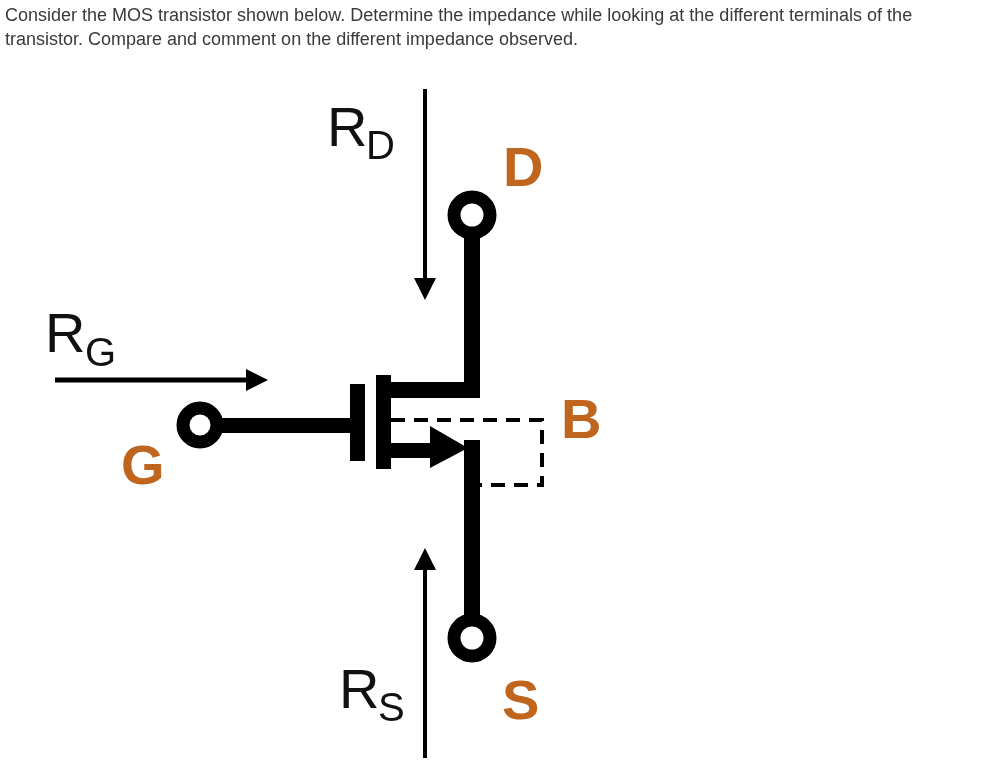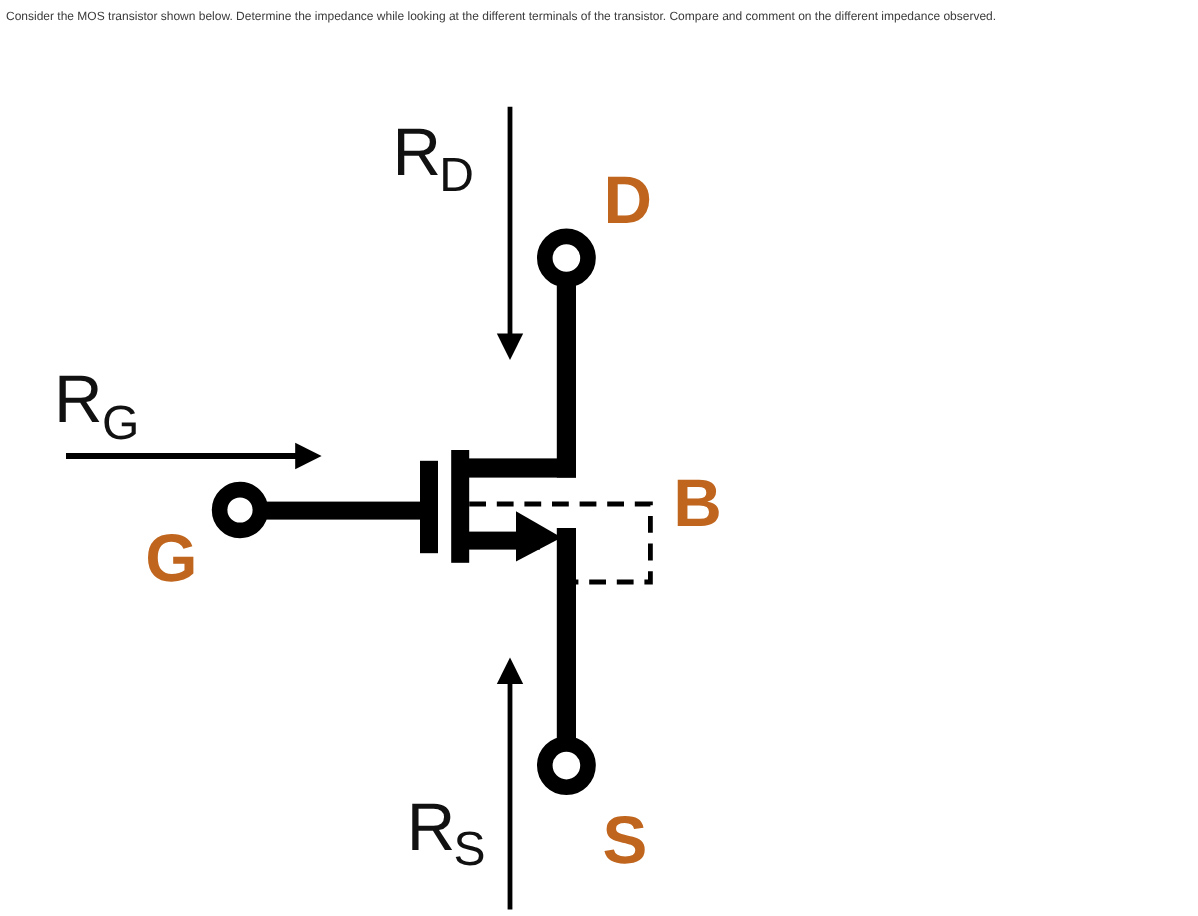--- a/index.html
+++ b/index.html
@@ -1,19 +1,19 @@
 <!DOCTYPE html>
 <html><head>
 <meta charset="utf-8">
 <style>
   html, body { margin: 0; padding: 0; background: #ffffff; }
   body { width: 998px; height: 763px; position: relative; overflow: hidden; }
   .question {
     position: absolute; left: 5px; top: 3px; width: 990px;
-    font-family: "Liberation Sans", sans-serif; font-size: 10px; line-height: 24px;
+    font-family: "Liberation Sans", sans-serif; font-size: 18px; line-height: 24px;
     color: #3a3a3a;
   }
   svg.diagram { position: absolute; left: 0; top: 0; }
   .lbl-black { font-family: "Liberation Sans", sans-serif; fill: #111111; }
   .lbl-term { font-family: "Liberation Sans", sans-serif; font-weight: bold; fill: #c0651d; }
 </style>
 </head>
 <body>
 
 <div class="question">Consider the MOS transistor shown below. Determine the impedance while looking at the different terminals of the transistor. Compare and comment on the different impedance observed.</div>

